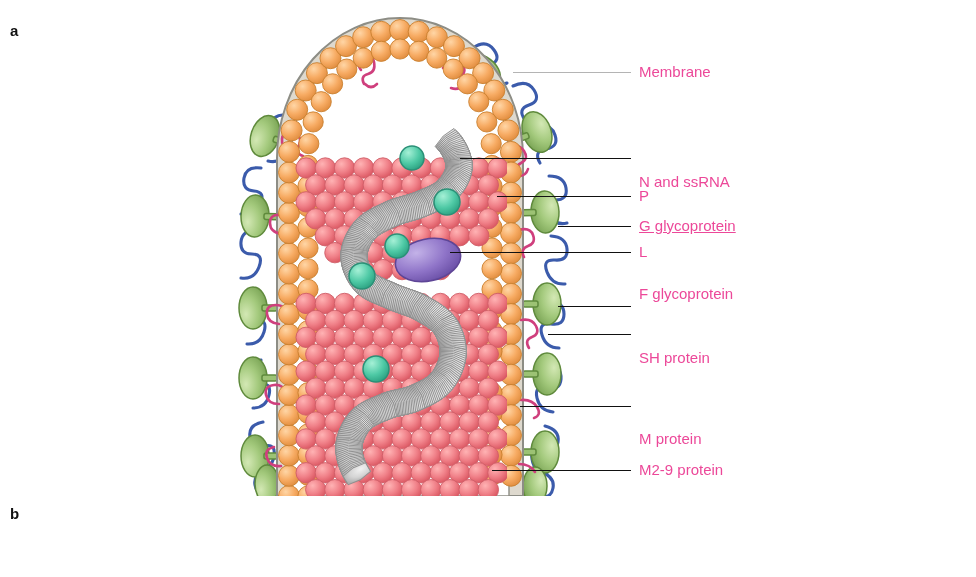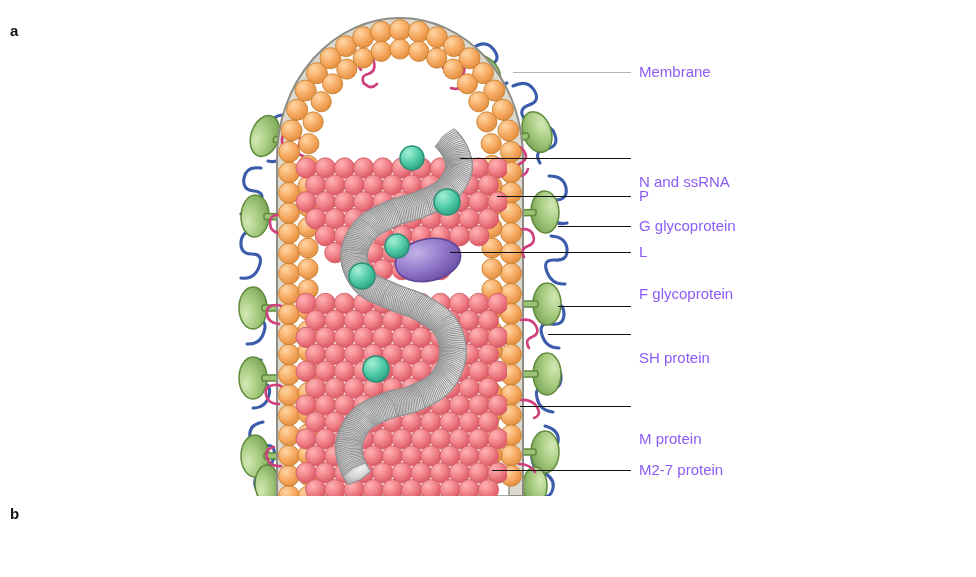--- a/index.html
+++ b/index.html
@@ -5,21 +5,21 @@
   html,body{margin:0;padding:0;background:#ffffff;}
   body{width:976px;height:577px;position:relative;overflow:hidden;
        font-family:"Liberation Sans","DejaVu Sans",sans-serif;color:#1a1a1a;}
   .panel-letter{position:absolute;font-weight:bold;font-size:15px;color:#111;}
   #panel-a-letter{left:10px;top:22px;}
   #panel-b-letter{left:10px;top:505px;}
 
   
   .leader{position:absolute;height:0;border-top:1.6px solid #111;}
   .leader.gray{border-top:1.4px solid #b4b4b4;}
-  .lab{position:absolute;font-size:15px;color:#8b5cf6;white-space:nowrap;line-height:1;}
+  .lab{position:absolute;font-size:15px;color:#ec4899;white-space:nowrap;line-height:1;}
 
   
   #virion-wrap{position:absolute;left:215px;top:8px;width:370px;height:488px;}
 
   
   #genome{position:absolute;left:0;top:498px;width:976px;height:79px;}
 </style>
 </head>
 <body>
 
@@ -1476,26 +1476,26 @@
 <div class="leader" style="left:558px;top:226px;width:73px;"></div>
 <div class="leader" style="left:450px;top:252px;width:181px;"></div>
 <div class="leader" style="left:558px;top:306px;width:73px;"></div>
 <div class="leader" style="left:548px;top:334px;width:83px;"></div>
 <div class="leader" style="left:520px;top:406px;width:111px;"></div>
 <div class="leader" style="left:492px;top:470px;width:139px;"></div>
 
 <div class="lab" style="left:639px;top:64px;">Membrane</div>
 <div class="lab" style="left:639px;top:166px;margin-top:8px;">N and ssRNA</div>
 <div class="lab" style="left:639px;top:188px;">P</div>
-<div class="lab" style="left:639px;top:218px;">G glycoprotein</div>
+<div class="lab" style="left:639px;top:218px;text-decoration:underline;">G glycoprotein</div>
 <div class="lab" style="left:639px;top:244px;">L</div>
 <div class="lab" style="left:639px;top:286px;">F glycoprotein</div>
 <div class="lab" style="left:639px;top:326px;margin-top:24px;">SH protein</div>
 <div class="lab" style="left:639px;top:398px;margin-top:33px;">M protein</div>
-<div class="lab" style="left:639px;top:462px;">M2-7 protein</div>
+<div class="lab" style="left:639px;top:462px;">M2-9 protein</div>
 
 <div class="panel-letter" id="panel-b-letter">b</div>
 
 <div id="genome">
   
   
 
   
   
   

